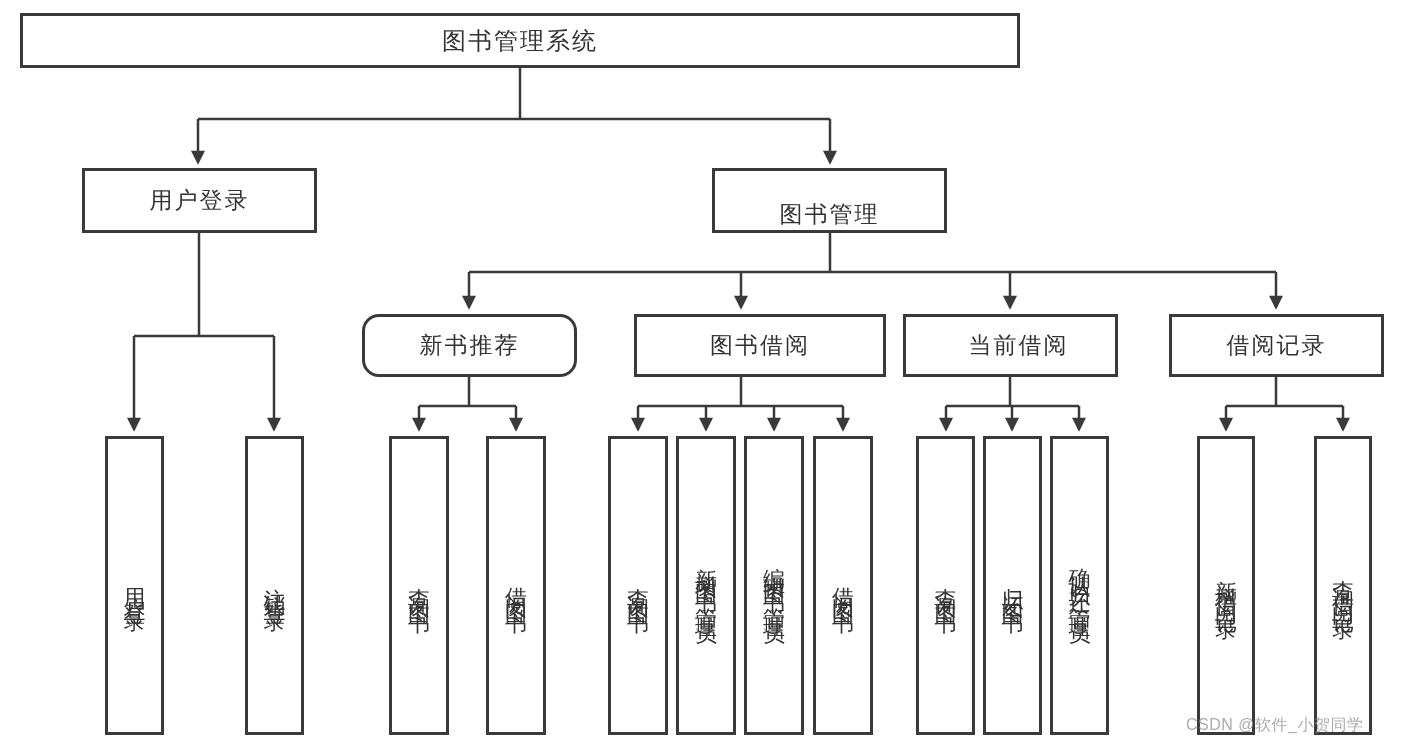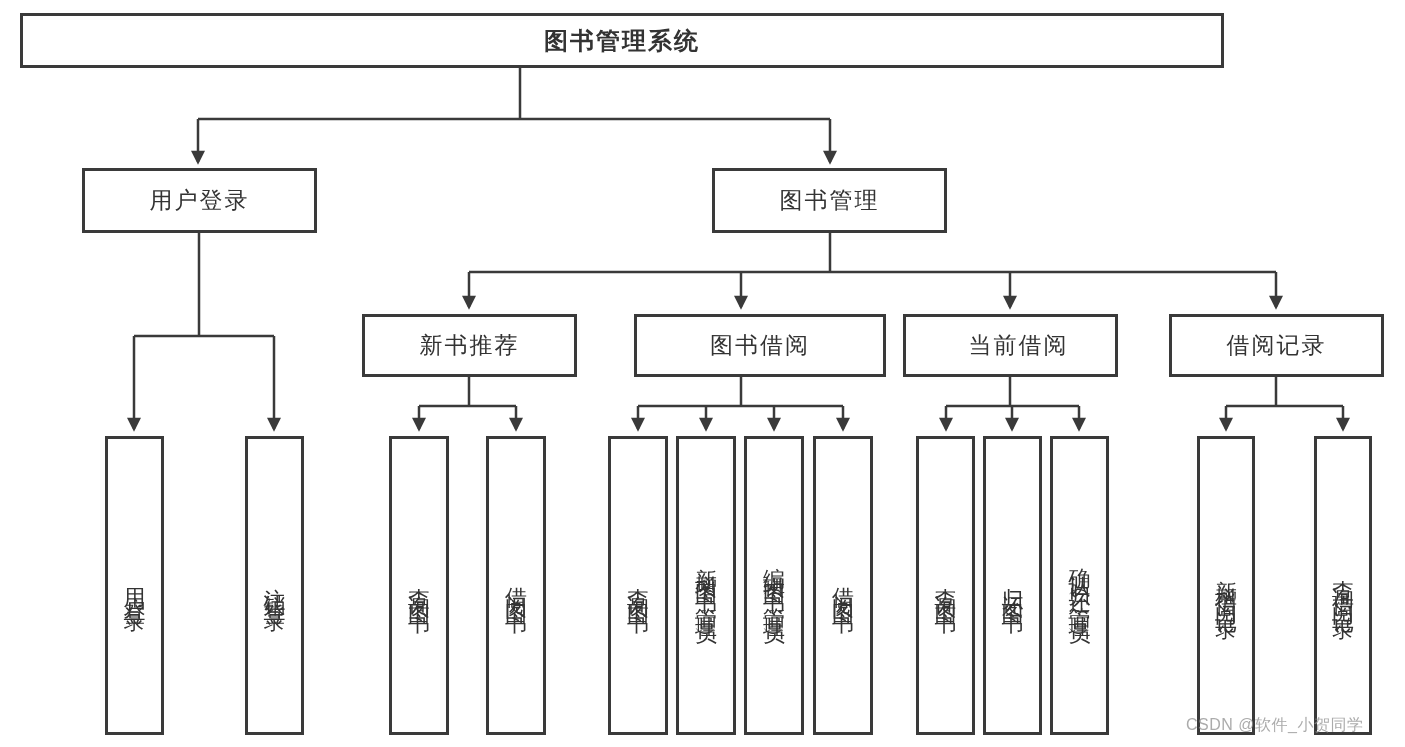--- a/index.html
+++ b/index.html
@@ -94,32 +94,32 @@
     <path d="M706,406 V429" fill="none" stroke="#3a3a3a" stroke-width="2.5" marker-end="url(#arrow)"></path>
     <path d="M774,406 V429" fill="none" stroke="#3a3a3a" stroke-width="2.5" marker-end="url(#arrow)"></path>
     <path d="M843,406 V429" fill="none" stroke="#3a3a3a" stroke-width="2.5" marker-end="url(#arrow)"></path>
     <path d="M946,406 V429" fill="none" stroke="#3a3a3a" stroke-width="2.5" marker-end="url(#arrow)"></path>
     <path d="M1012,406 V429" fill="none" stroke="#3a3a3a" stroke-width="2.5" marker-end="url(#arrow)"></path>
     <path d="M1079,406 V429" fill="none" stroke="#3a3a3a" stroke-width="2.5" marker-end="url(#arrow)"></path>
     <path d="M1226,406 V429" fill="none" stroke="#3a3a3a" stroke-width="2.5" marker-end="url(#arrow)"></path>
     <path d="M1343,406 V429" fill="none" stroke="#3a3a3a" stroke-width="2.5" marker-end="url(#arrow)"></path>
   </svg>
 
-  <div class="box" style="left:20px; top:13px; width:1204px; height:55px;font-weight:bold;">
+  <div class="box" style="left:20px; top:13px; width:1000px; height:55px;">
     <span class="root-label">图书管理系统</span>
   </div>
 
   <div class="box" style="left:82px; top:168px; width:235px; height:65px;">
     <span class="h-label">用户登录</span>
   </div>
-  <div class="box" style="left:712px; top:168px; width:235px; height:65px;">
+  <div class="box" style="left:712px; top:168px; width:235px; height:65px;align-items:flex-end;">
     <span class="h-label">图书管理</span>
   </div>
 
-  <div class="box" style="left:362px; top:314px; width:215px; height:63px;">
+  <div class="box" style="left:362px; top:314px; width:215px; height:63px;border-radius:17px;">
     <span class="h-label">新书推荐</span>
   </div>
   <div class="box" style="left:634px; top:314px; width:252px; height:63px;">
     <span class="h-label">图书借阅</span>
   </div>
   <div class="box" style="left:903px; top:314px; width:215px; height:63px;padding-left:16px;">
     <span class="h-label">当前借阅</span>
   </div>
   <div class="box" style="left:1169px; top:314px; width:215px; height:63px;">
     <span class="h-label">借阅记录</span>

